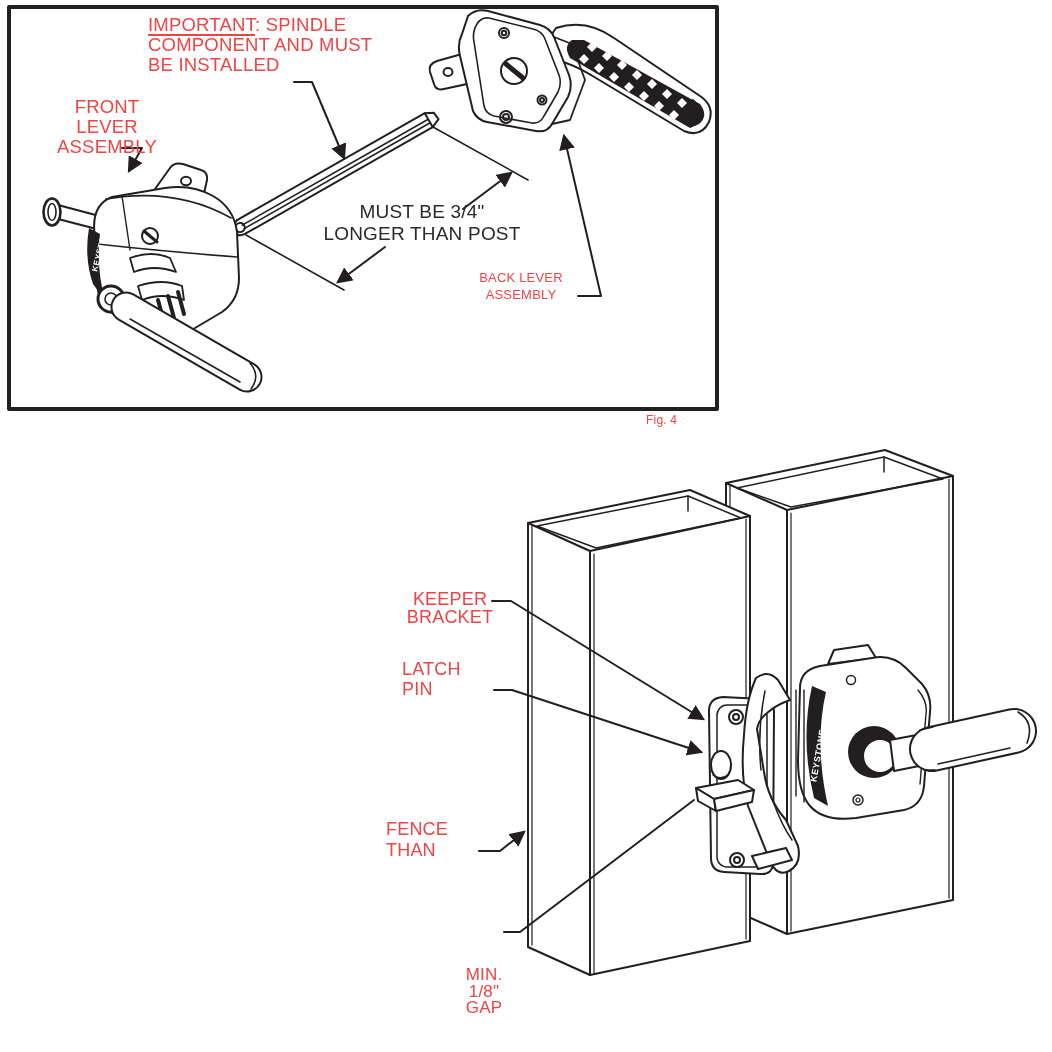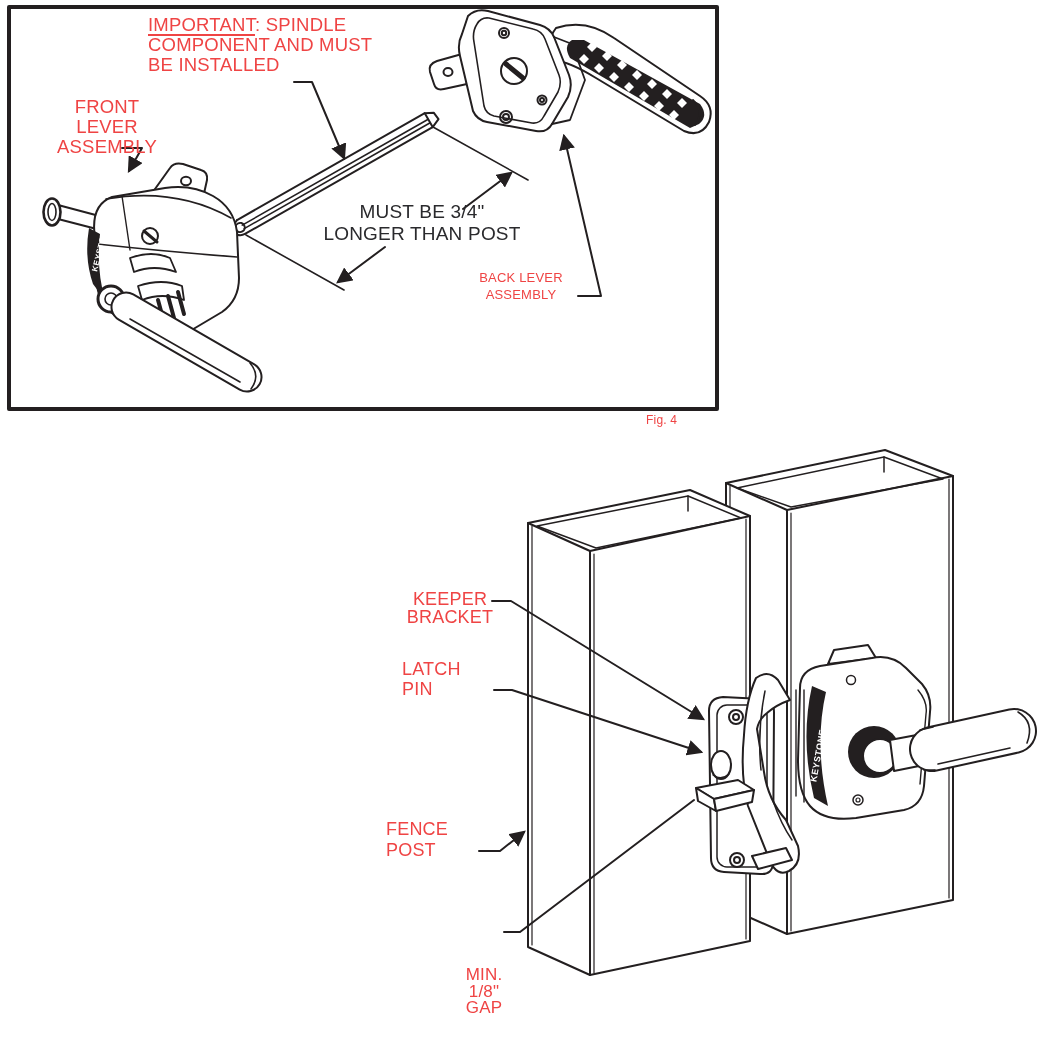--- a/index.html
+++ b/index.html
@@ -240,21 +240,21 @@
   <div class="label keeperlbl ctr">
     <div class="ln">KEEPER</div>
     <div class="ln">BRACKET</div>
   </div>
 
   <div class="label latchpinlbl rgt">
     <div class="ln">LATCH</div>
     <div class="ln">PIN</div>
   </div>
 
-  <div class="label fencelbl">FENCE POST</div>
+  <div class="label fencelbl">FENCE THAN</div>
 
   <div class="label gaplbl ctr">
     <div class="ln">MIN.</div>
     <div class="ln">1/8"</div>
     <div class="ln">GAP</div>
   </div>
 
 </div>
 
 </body></html>

